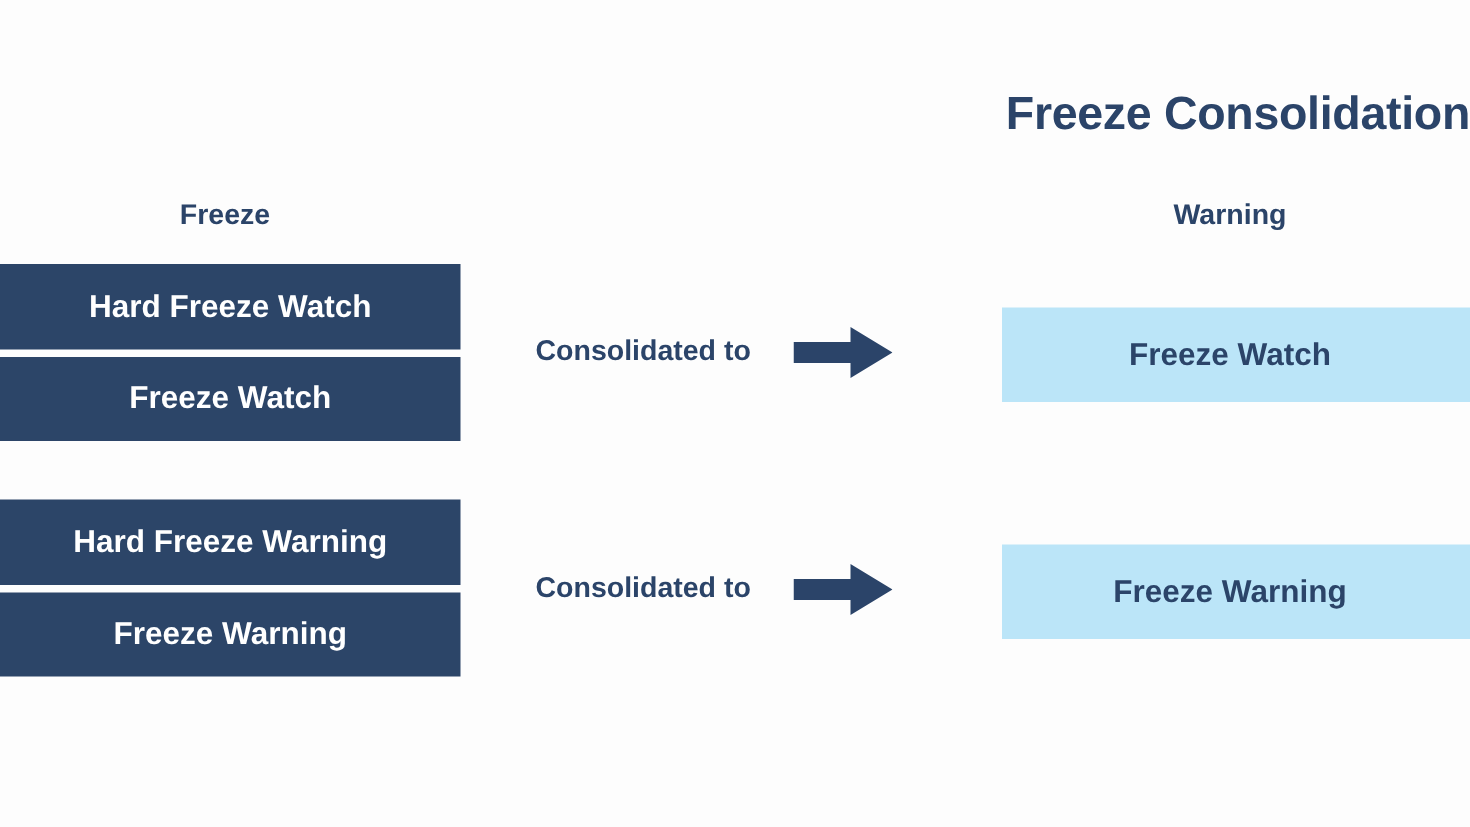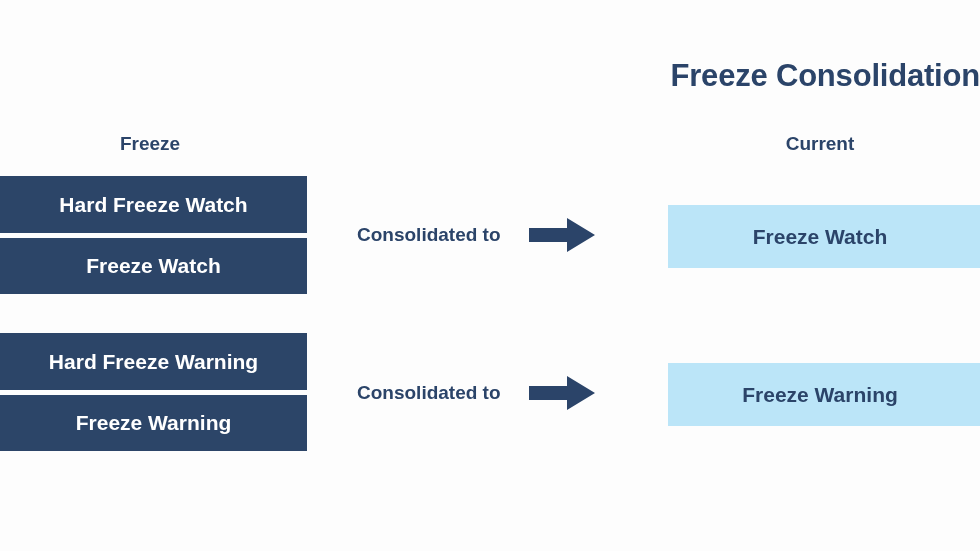--- a/index.html
+++ b/index.html
@@ -135,21 +135,21 @@
   }
 </style>
 </head>
 <body>
 
 <div class="canvas">
 
   <div class="title">Freeze Consolidation</div>
 
   <div class="col-head current">Freeze</div>
-  <div class="col-head upcoming">Current</div>
+  <div class="col-head upcoming">Warning</div>
 
   <div class="navy-box navy-r1a">Hard Freeze Watch</div>
   <div class="navy-box navy-r1b">Freeze Watch</div>
 
   <div class="connector r1">
     <span class="connector-label">Consolidated to</span>
     <svg class="arrow" viewBox="0 0 66 34" aria-hidden="true">
       <polygon points="0,10 38,10 38,0 66,17 38,34 38,24 0,24" fill="#2b4469"></polygon>
     </svg>
   </div>

